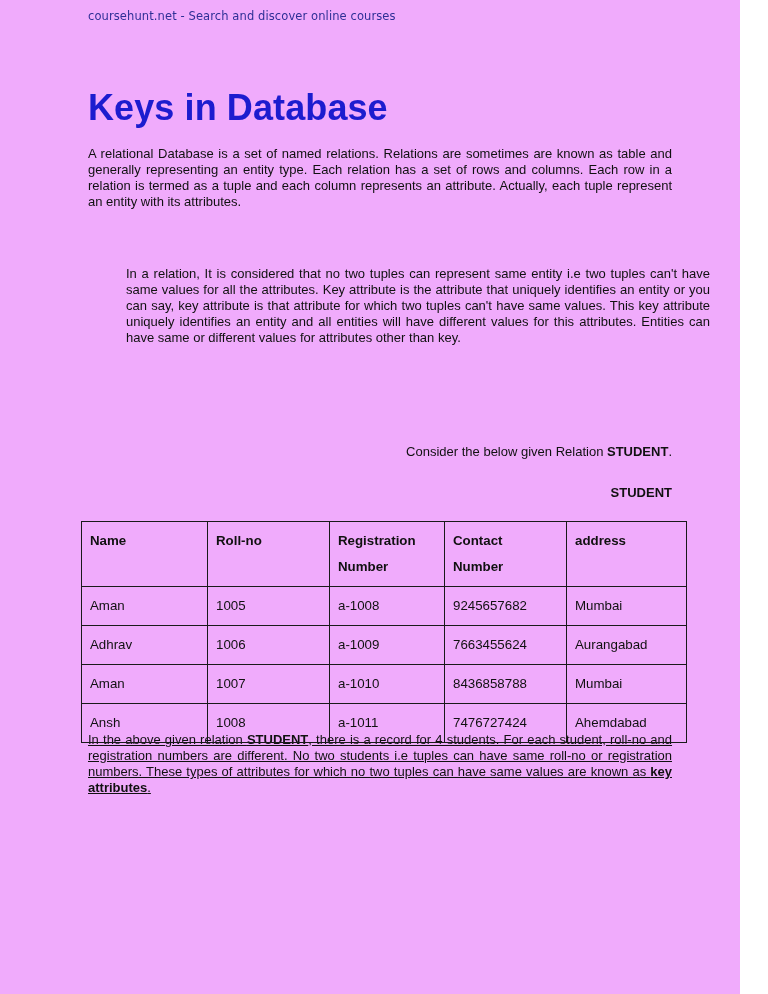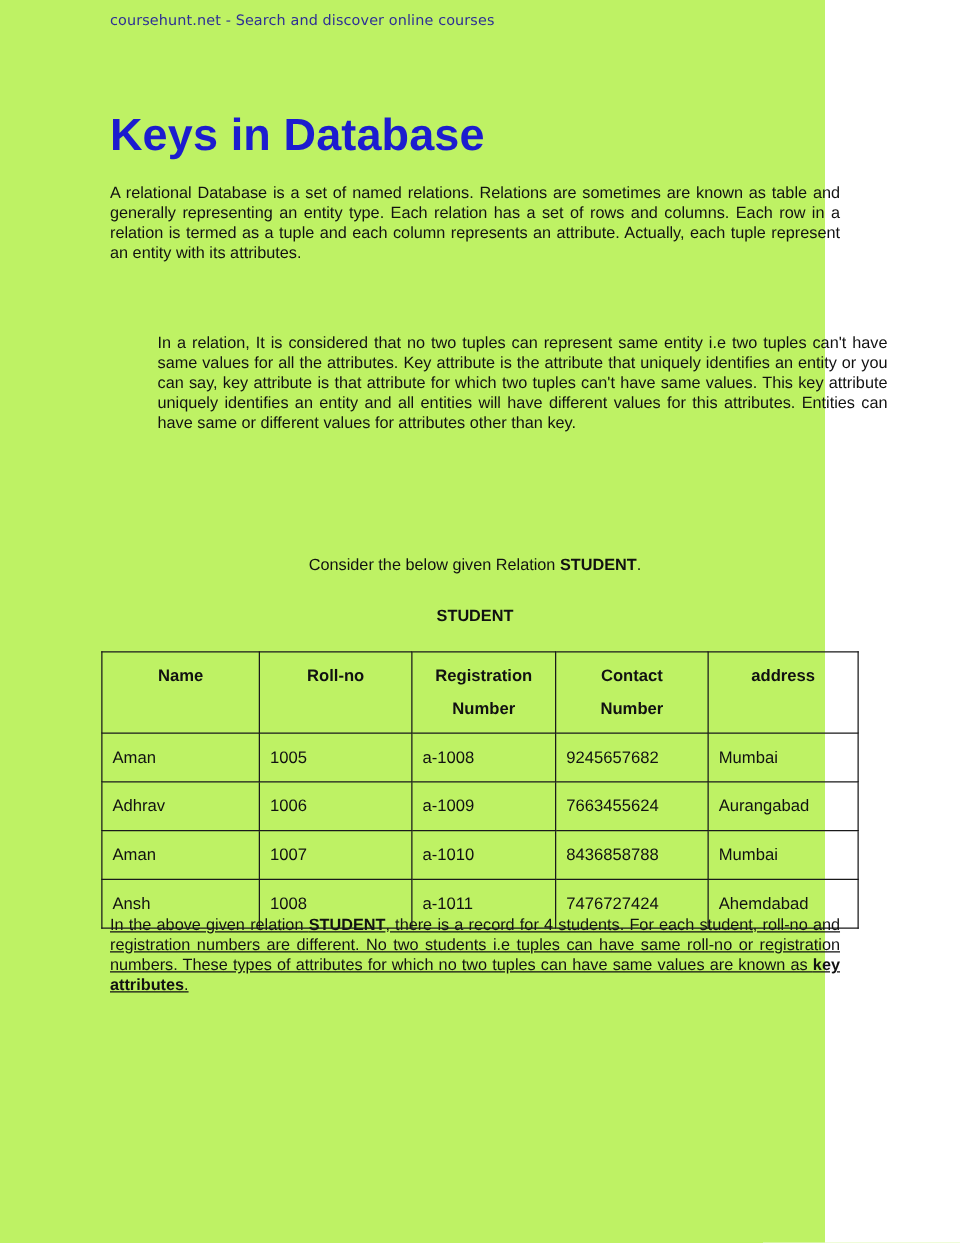--- a/index.html
+++ b/index.html
@@ -14,23 +14,23 @@
     position: relative;
     font-family: "Liberation Sans", sans-serif;
     color: #000000;
     overflow: hidden;
   }
 
   .page {
     position: absolute;
     left: 0;
     top: 0;
-    width: 660px;
+    width: 740px;
     height: 994px;
-    background: #bef264;
+    background: #f0abfc;
   }
 
   
   .site-header {
     position: absolute;
     left: 88px;
     top: 9px;
     width: 600px;
     font-family: "DejaVu Sans", sans-serif;
     font-size: 11.5px;
@@ -64,21 +64,21 @@
     margin: 0;
     position: absolute;
     left: 0;
     width: 584px;
     font-size: 13px;
     line-height: 16px;
     text-align: justify;
     color: #111111;
   }
   p.para.nojustify {
-    text-align: center;
+    text-align: right;
   }
   p.para b { font-weight: bold; }
 
   #para-intro   { top: 146px; }
   #para-keyattr { top: 266px; margin-left: 38px; }
   #para-consider{ top: 444px; }
   #label-student{ top: 485px; font-weight: bold; }
   #para-closing { top: 732px; text-decoration: underline; }
 
   
@@ -99,21 +99,20 @@
     text-align: left;
     vertical-align: top;
     font-weight: normal;
     line-height: 26px;
     height: 20px;
   }
   table.student-table thead th {
     font-weight: bold;
     height: 50px;
     vertical-align: top;
-    text-align: center;
   }
   table.student-table th .hdr-line { display: block; }
 
   col.c-name  { width: 126px; }
   col.c-roll  { width: 122px; }
   col.c-reg   { width: 115px; }
   col.c-cont  { width: 122px; }
   col.c-addr  { width: 120px; }
 </style>
 </head>

